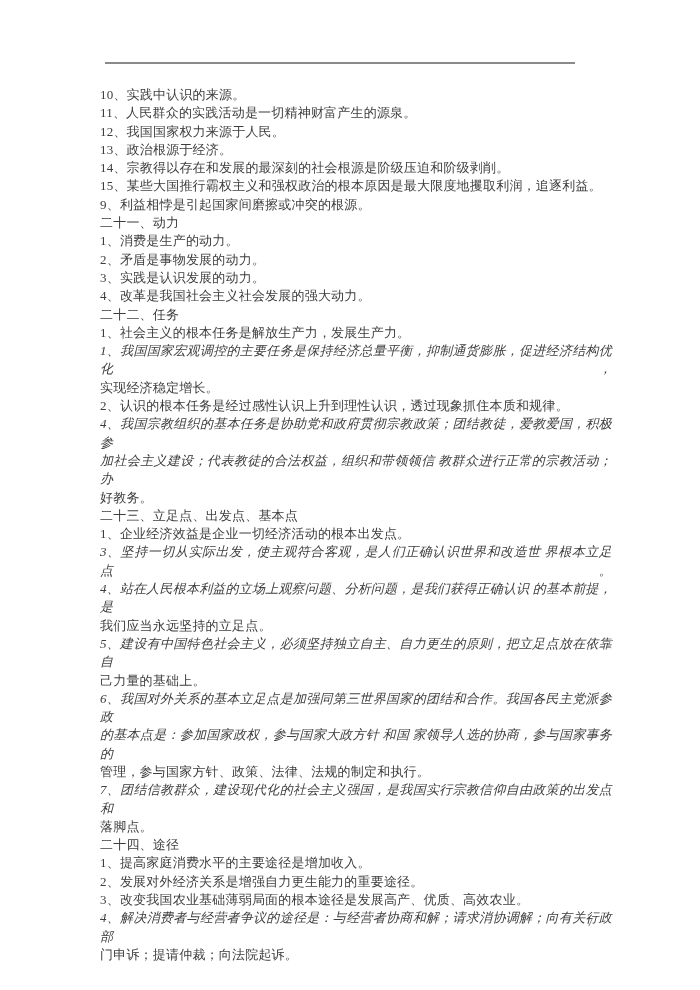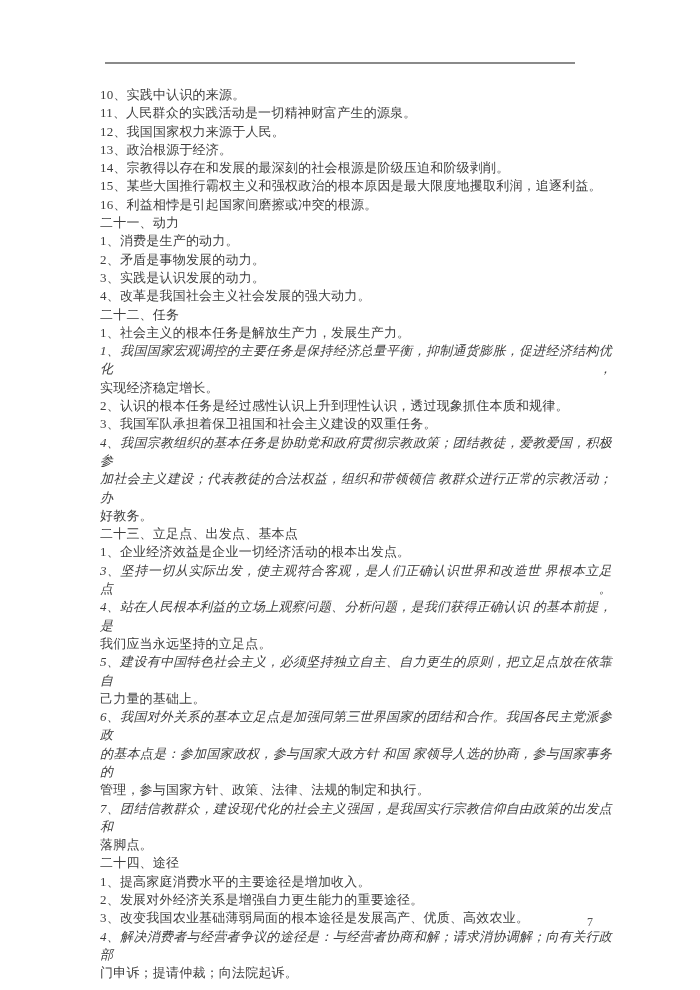--- a/index.html
+++ b/index.html
@@ -60,32 +60,31 @@
 
 <div class="page">
   <div class="header-rule"></div>
   <div class="doc-lines">
       <div class="line">10、实践中认识的来源。</div>
       <div class="line">11、人民群众的实践活动是一切精神财富产生的源泉。</div>
       <div class="line">12、我国国家权力来源于人民。</div>
       <div class="line">13、政治根源于经济。</div>
       <div class="line">14、宗教得以存在和发展的最深刻的社会根源是阶级压迫和阶级剥削。</div>
       <div class="line">15、某些大国推行霸权主义和强权政治的根本原因是最大限度地攫取利润，追逐利益。</div>
-      <div class="line">16、利益相悖是引起国家间磨擦或冲突的根源。</div>
+      <div class="line">9、利益相悖是引起国家间磨擦或冲突的根源。</div>
       <div class="line">二十一、动力</div>
       <div class="line">1、消费是生产的动力。</div>
       <div class="line">2、矛盾是事物发展的动力。</div>
       <div class="line">3、实践是认识发展的动力。</div>
       <div class="line">4、改革是我国社会主义社会发展的强大动力。</div>
       <div class="line">二十二、任务</div>
       <div class="line">1、社会主义的根本任务是解放生产力，发展生产力。</div>
       <div class="line justify">1、我国国家宏观调控的主要任务是保持经济总量平衡，抑制通货膨胀，促进经济结构优化，</div>
       <div class="line">实现经济稳定增长。</div>
       <div class="line">2、认识的根本任务是经过感性认识上升到理性认识，透过现象抓住本质和规律。</div>
-      <div class="line">3、我国军队承担着保卫祖国和社会主义建设的双重任务。</div>
       <div class="line justify">4、我国宗教组织的基本任务是协助党和政府贯彻宗教政策；团结教徒，爱教爱国，积极参</div>
       <div class="line justify">加社会主义建设；代表教徒的合法权益，组织和带领领信 教群众进行正常的宗教活动；办</div>
       <div class="line">好教务。</div>
       <div class="line">二十三、立足点、出发点、基本点</div>
       <div class="line">1、企业经济效益是企业一切经济活动的根本出发点。</div>
       <div class="line justify">3、坚持一切从实际出发，使主观符合客观，是人们正确认识世界和改造世 界根本立足点。</div>
       <div class="line justify">4、站在人民根本利益的立场上观察问题、分析问题，是我们获得正确认识 的基本前提，是</div>
       <div class="line">我们应当永远坚持的立足点。</div>
       <div class="line justify">5、建设有中国特色社会主义，必须坚持独立自主、自力更生的原则，把立足点放在依靠自</div>
       <div class="line">己力量的基础上。</div>

